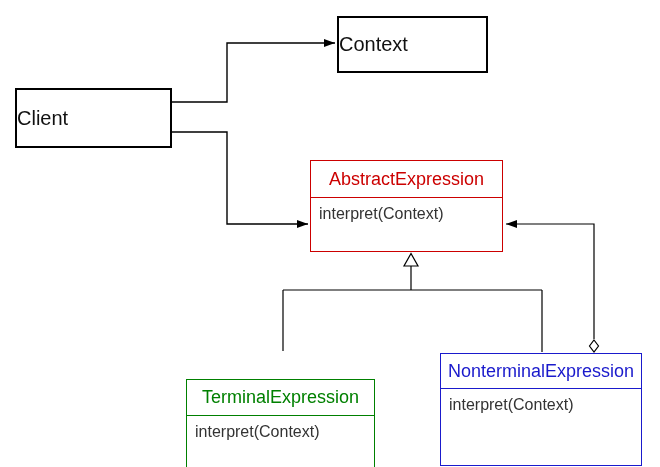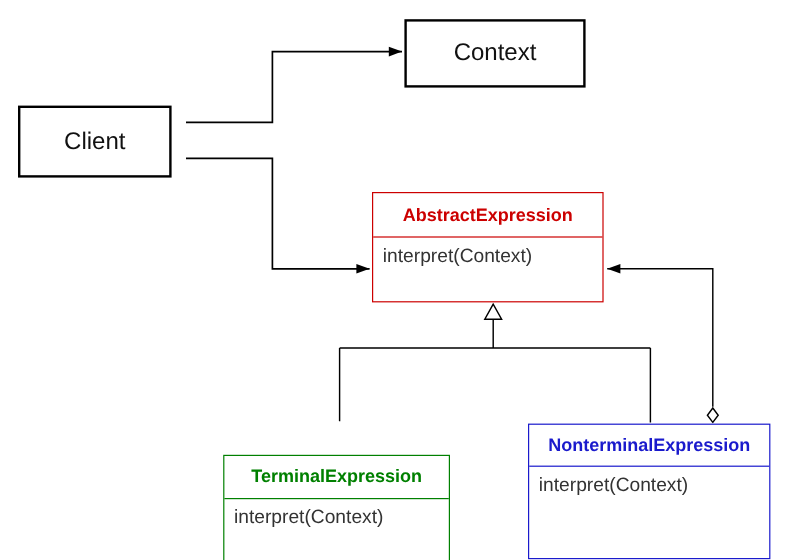--- a/index.html
+++ b/index.html
@@ -3,34 +3,34 @@
 <meta charset="utf-8">
 <style>
   html,body{margin:0;padding:0;background:#ffffff;}
   .canvas{
     position:relative;width:660px;height:467px;background:#ffffff;
     font-family:"Liberation Sans",sans-serif;overflow:hidden;
   }
   .wires{position:absolute;left:0;top:0;width:660px;height:467px;}
   .node{position:absolute;background:#ffffff;box-sizing:border-box;}
   .simple-node{
-    border:2px solid #000000;display:flex;align-items:center;justify-content:center;
+    border:2px solid #000000;display:flex;align-items:center;
     font-size:20px;color:#111111;
   }
   .class-node{border-style:solid;border-width:1px;}
   .class-node .hd{
-    font-weight:bold;font-size:15px;display:flex;align-items:center;justify-content:center;
+    font-weight:normal;font-size:18px;display:flex;align-items:center;justify-content:center;
     border-bottom:1px solid;box-sizing:border-box;
   }
   .class-node .bd{font-size:16px;color:#333333;padding:7px 0 0 8px;}
   .red{border-color:#cc0000;}   .red .hd{color:#cc0000;border-color:#cc0000;}
   .green{border-color:#008000;margin-top:27px;} .green .hd{color:#008000;border-color:#008000;}
   .blue{border-color:#1a1acc;}  .blue .hd{color:#1a1acc;border-color:#1a1acc;}
   
-  #client{left:15px;top:88px;width:128px;height:60px;}
+  #client{left:15px;top:88px;width:157px;height:60px;}
   #context{left:337px;top:16px;width:151px;height:57px;}
   #abstract{left:310px;top:160px;width:193px;height:92px;}   #abstract .hd{height:37px;}
   #terminal{left:186px;top:352px;width:189px;height:93px;}   #terminal .hd{height:36px;}
   #nonterminal{left:440px;top:353px;width:202px;height:113px;}#nonterminal .hd{height:35px;}
 </style>
 </head>
 <body>
 
 <div class="canvas">
 

